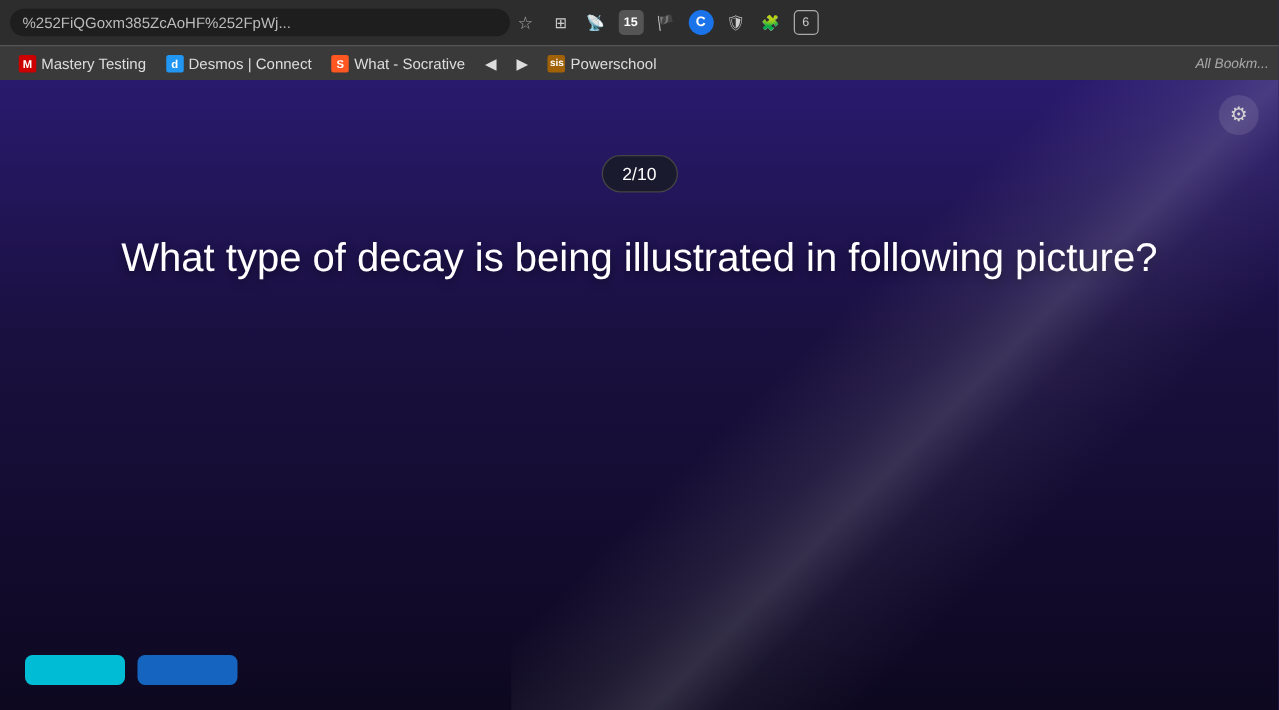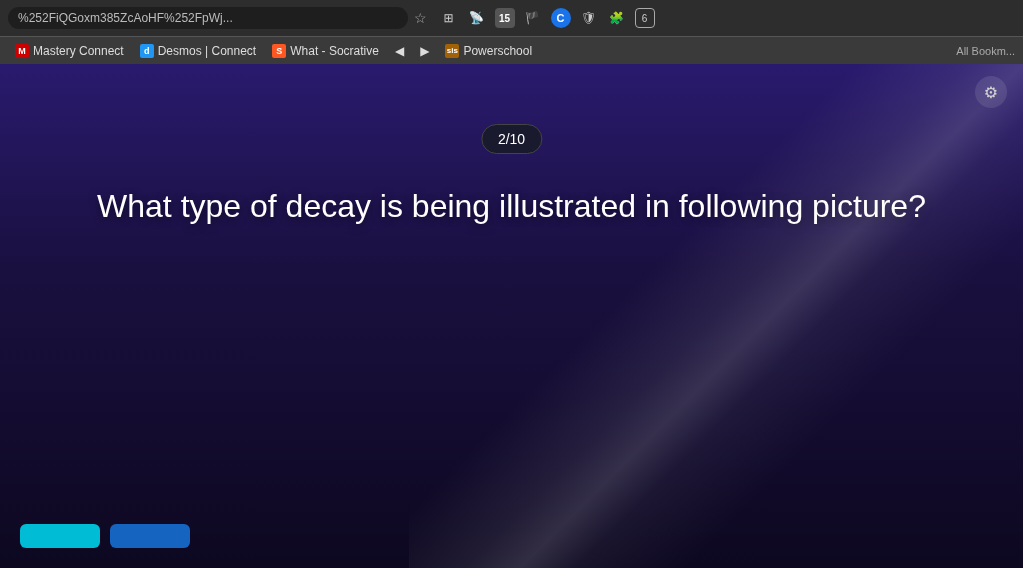--- a/index.html
+++ b/index.html
@@ -133,20 +133,21 @@
 
     .favicon-mc { background: #cc0000; }
     .favicon-desmos { background: #2196F3; }
     .favicon-socrative { background: #ff5722; }
 
     .bookmarks-end {
       margin-left: auto;
       color: #aaa;
       font-size: 11px;
       cursor: pointer;
+      font-style: italic;
     }
 
     
     .main-content {
       width: 100%;
       height: calc(568px - 36px - 28px);
       background: linear-gradient(180deg, #2a1a6e 0%, #1a1040 40%, #0d0820 100%);
       position: relative;
       display: flex;
       flex-direction: column;
@@ -281,21 +282,21 @@
       <div class="browser-icon blue">C</div>
       <div class="browser-icon">🛡</div>
       <div class="browser-icon">🧩</div>
       <div class="browser-icon outlined">6</div>
     </div>
   </div>
 
   <div class="bookmarks-bar">
     <div class="bookmark-item">
       <div class="bookmark-favicon favicon-mc">M</div>
-      <span>Mastery Connect</span>
+      <span>Mastery Testing</span>
     </div>
     <div class="bookmark-item">
       <div class="bookmark-favicon favicon-desmos">d</div>
       <span>Desmos | Connect</span>
     </div>
     <div class="bookmark-item">
       <div class="bookmark-favicon favicon-socrative">S</div>
       <span>What - Socrative</span>
     </div>
     <div class="bookmark-item">

